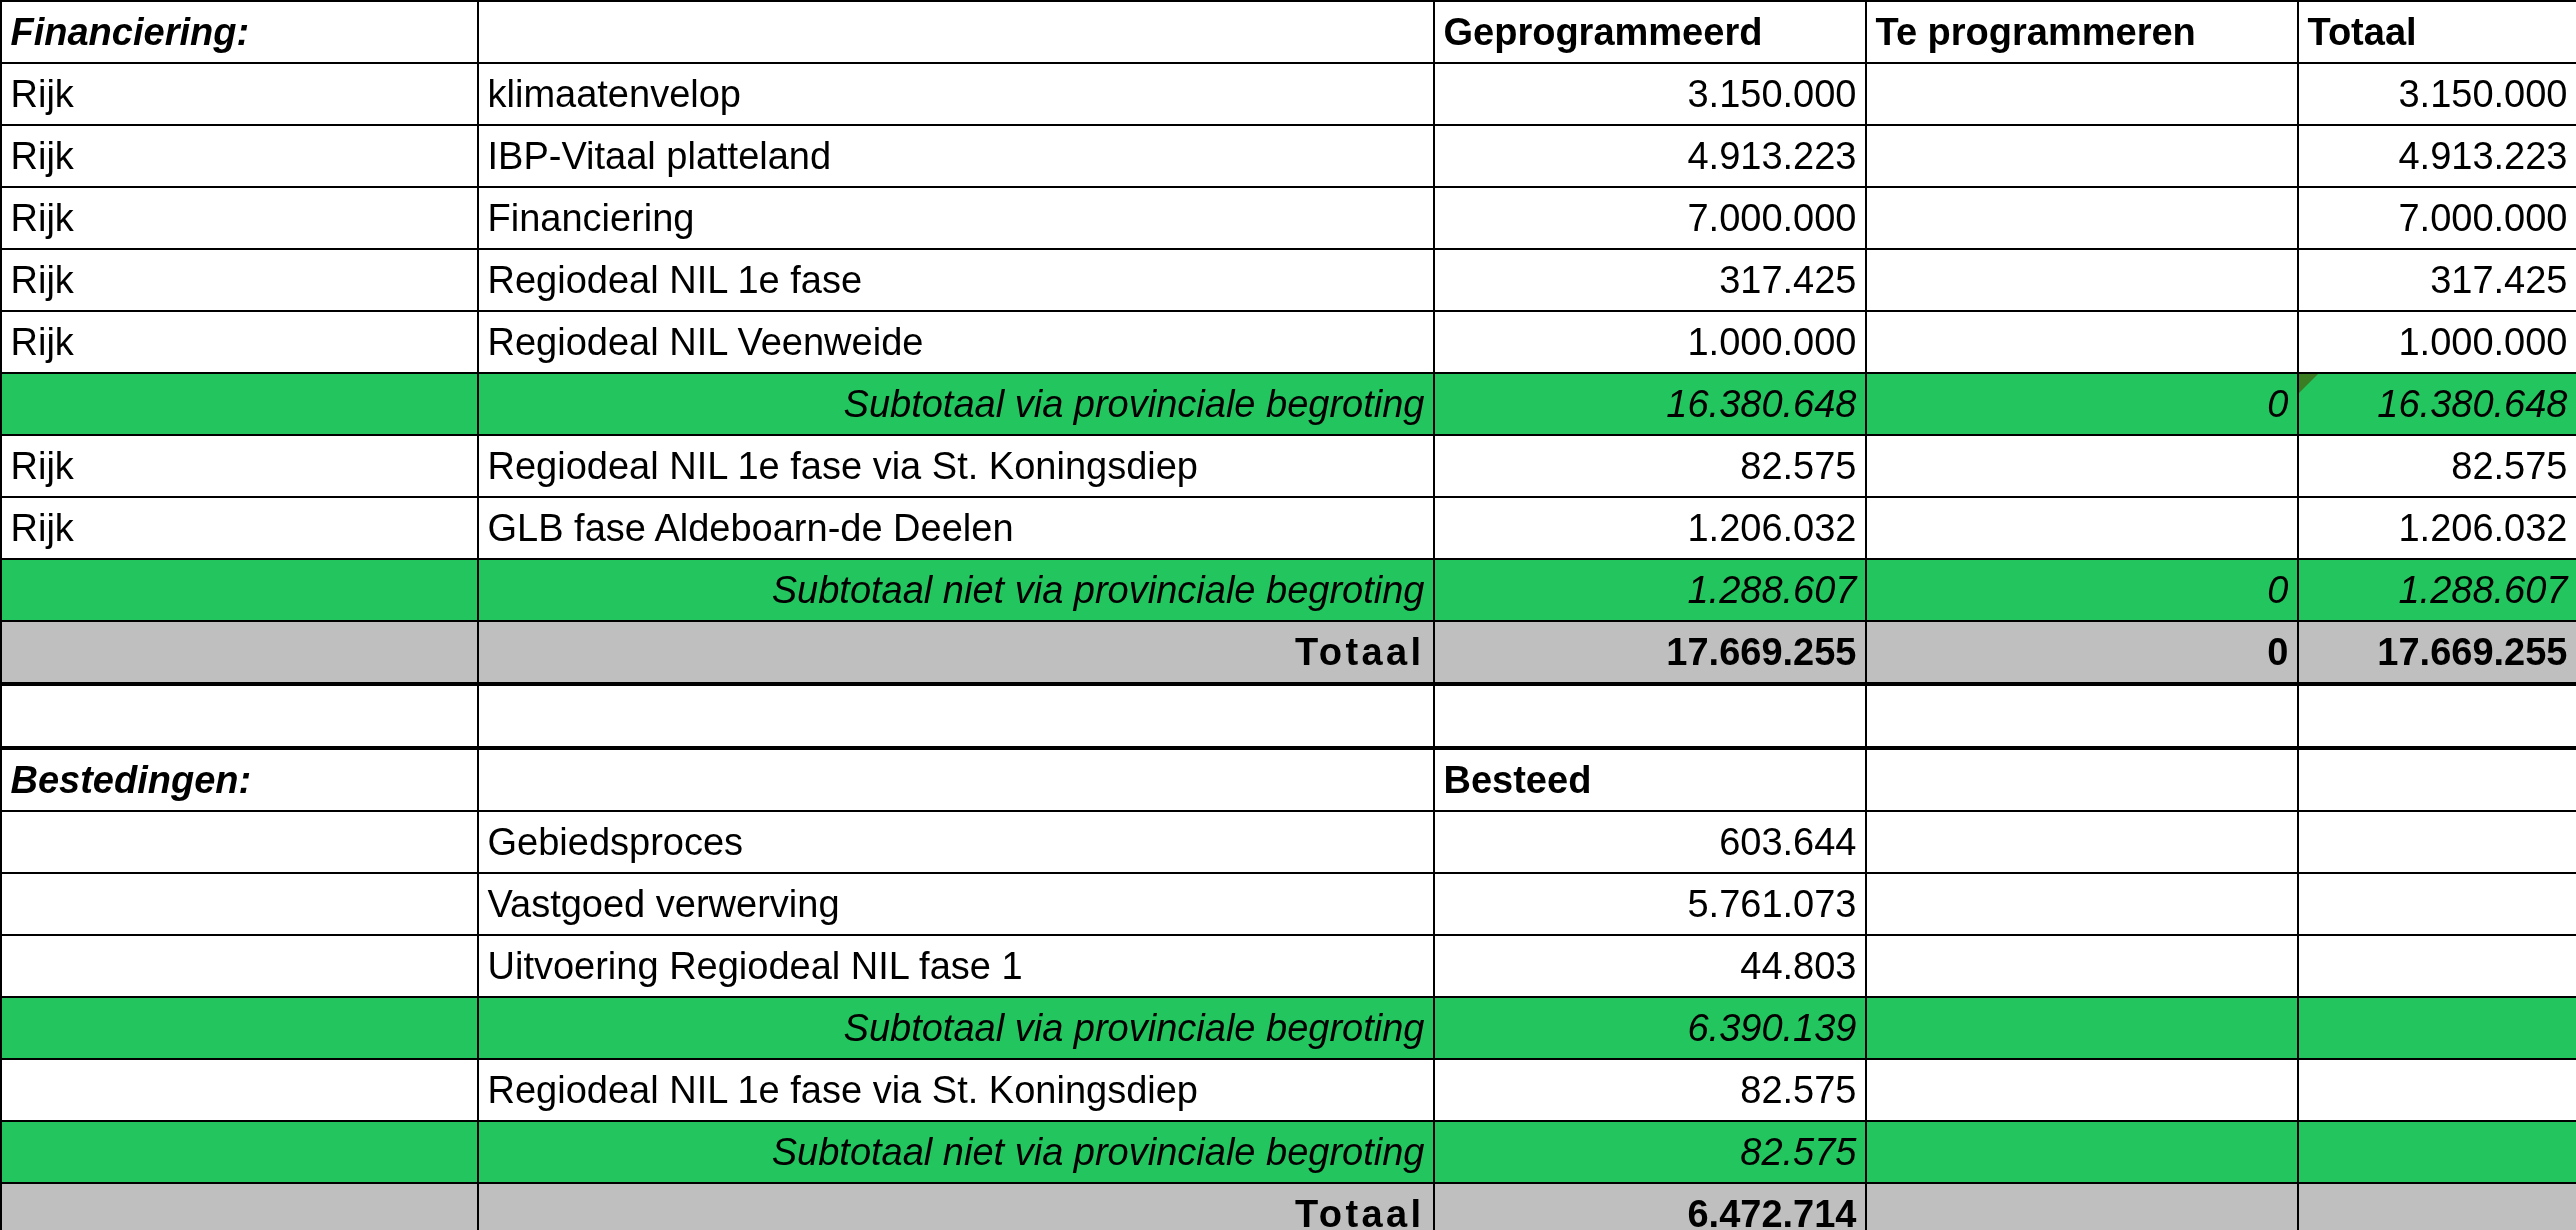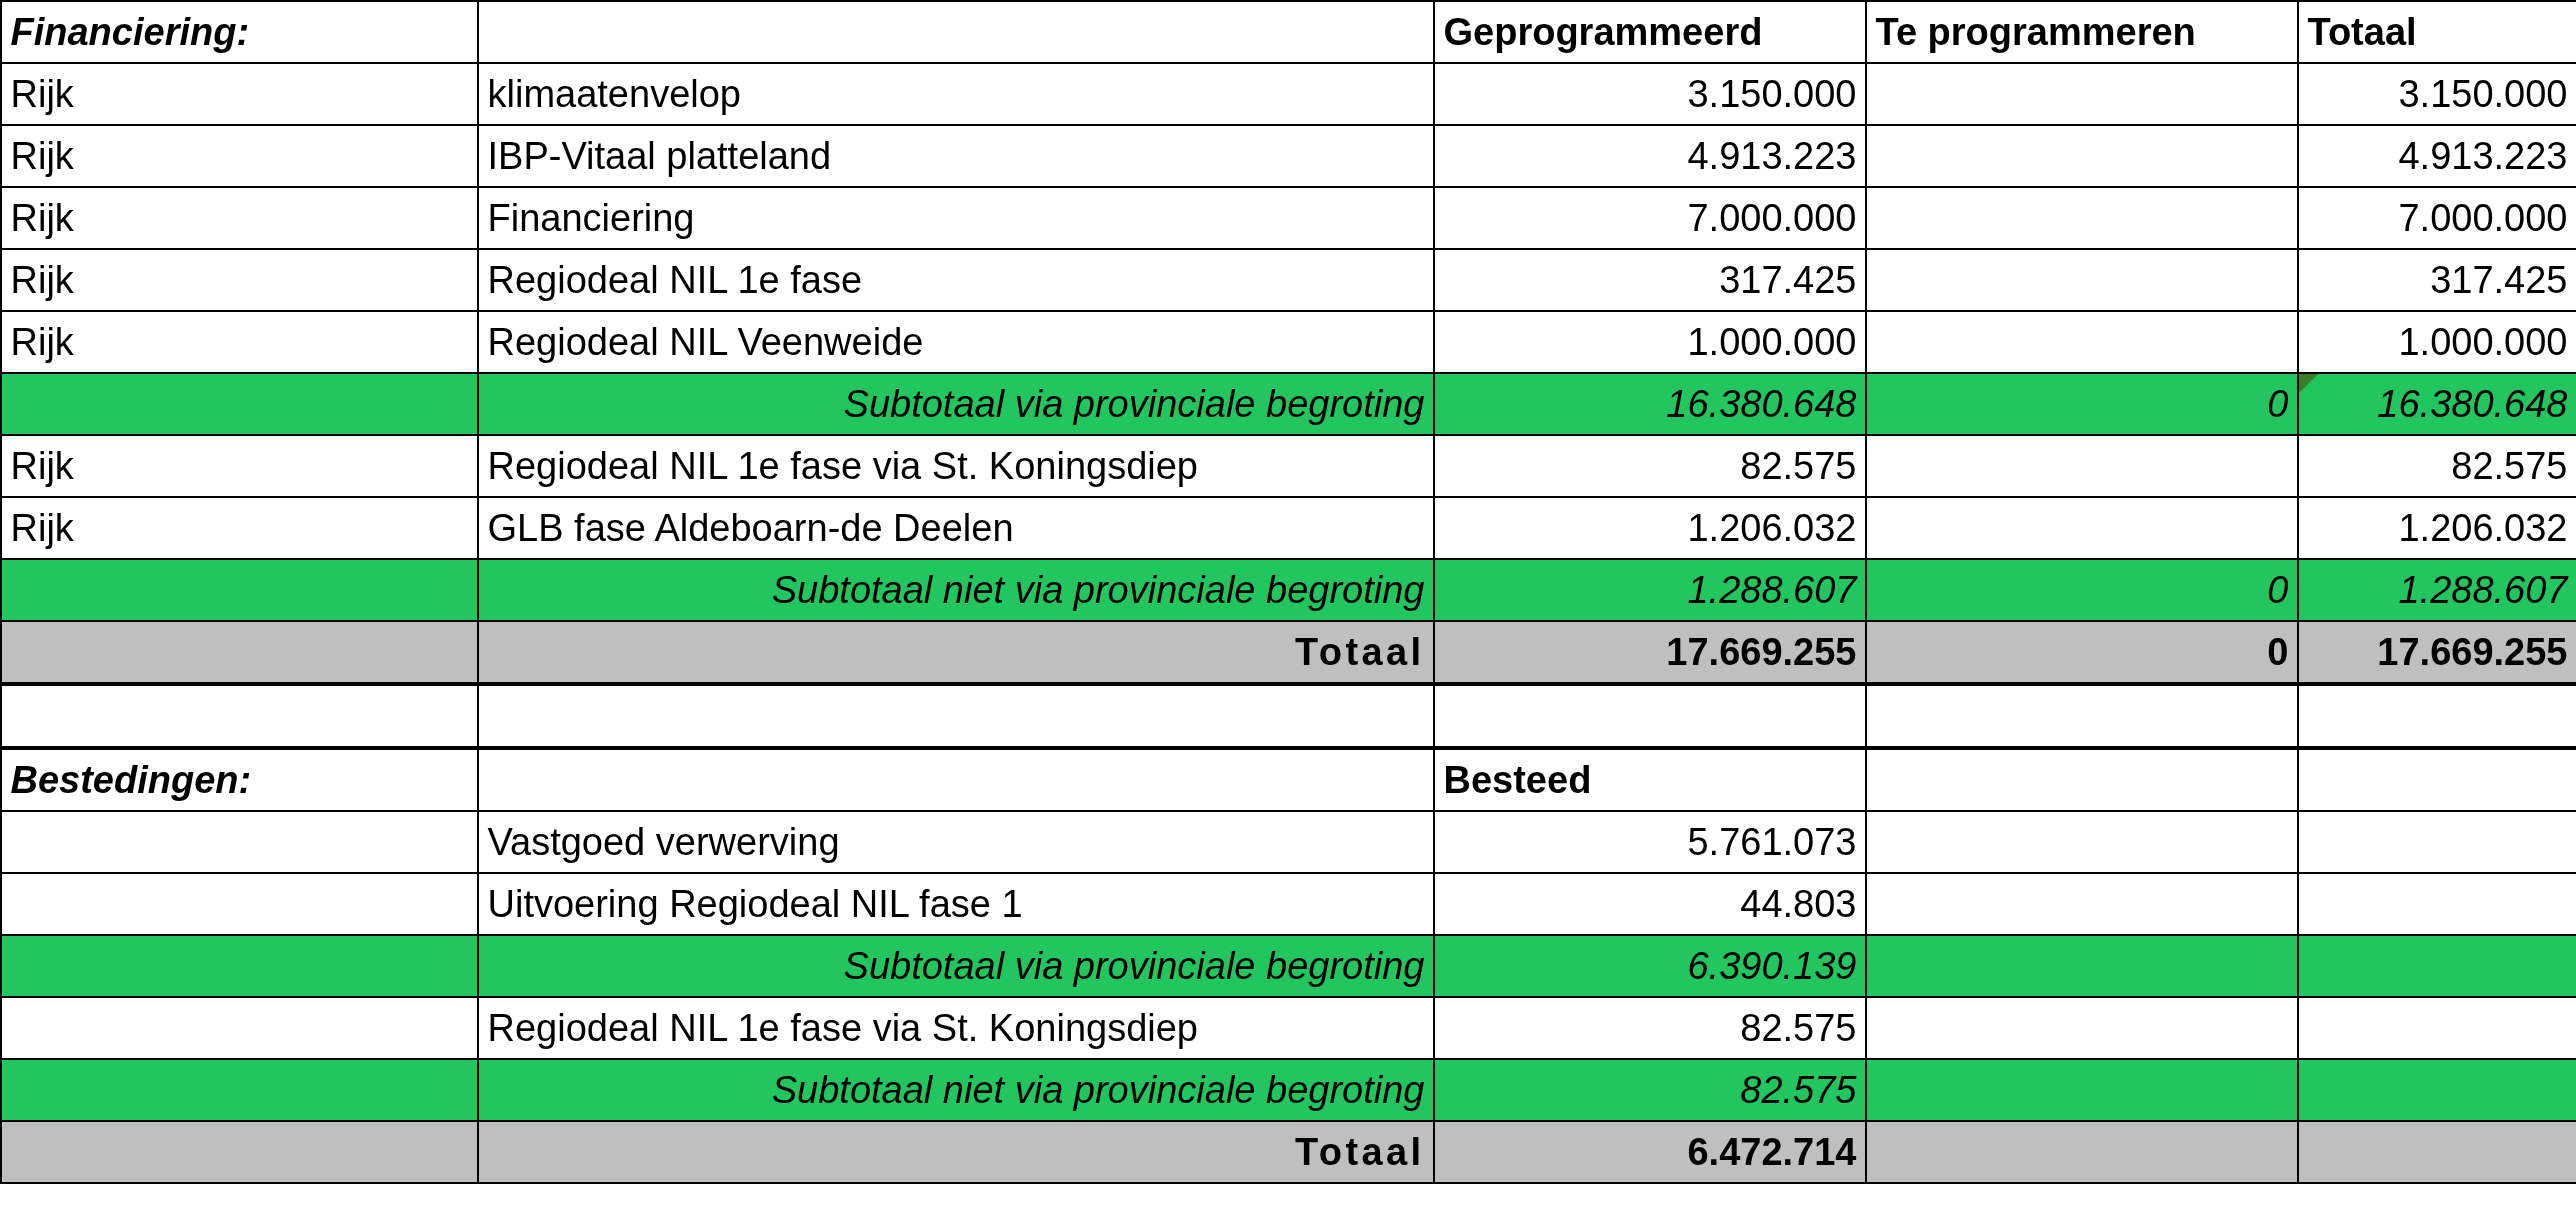--- a/index.html
+++ b/index.html
@@ -234,20 +234,27 @@
       <tr>
         <td class="section-title txt">Bestedingen:</td>
         <td class="txt"></td>
         <td class="hdr txt">Besteed</td>
         <td class="faint"></td>
         <td class="faint"></td>
       </tr>
 
       <tr>
         <td class="txt"></td>
+        <td class="txt">Gebiedsproces</td>
+        <td class="num">603.644</td>
+        <td class="faint"></td>
+        <td class="faint"></td>
+      </tr>
+      <tr>
+        <td class="txt"></td>
         <td class="txt">Vastgoed verwerving</td>
         <td class="num">5.761.073</td>
         <td class="faint"></td>
         <td class="faint"></td>
       </tr>
       <tr>
         <td class="txt"></td>
         <td class="txt">Uitvoering Regiodeal NIL fase 1</td>
         <td class="num">44.803</td>
         <td class="faint"></td>

